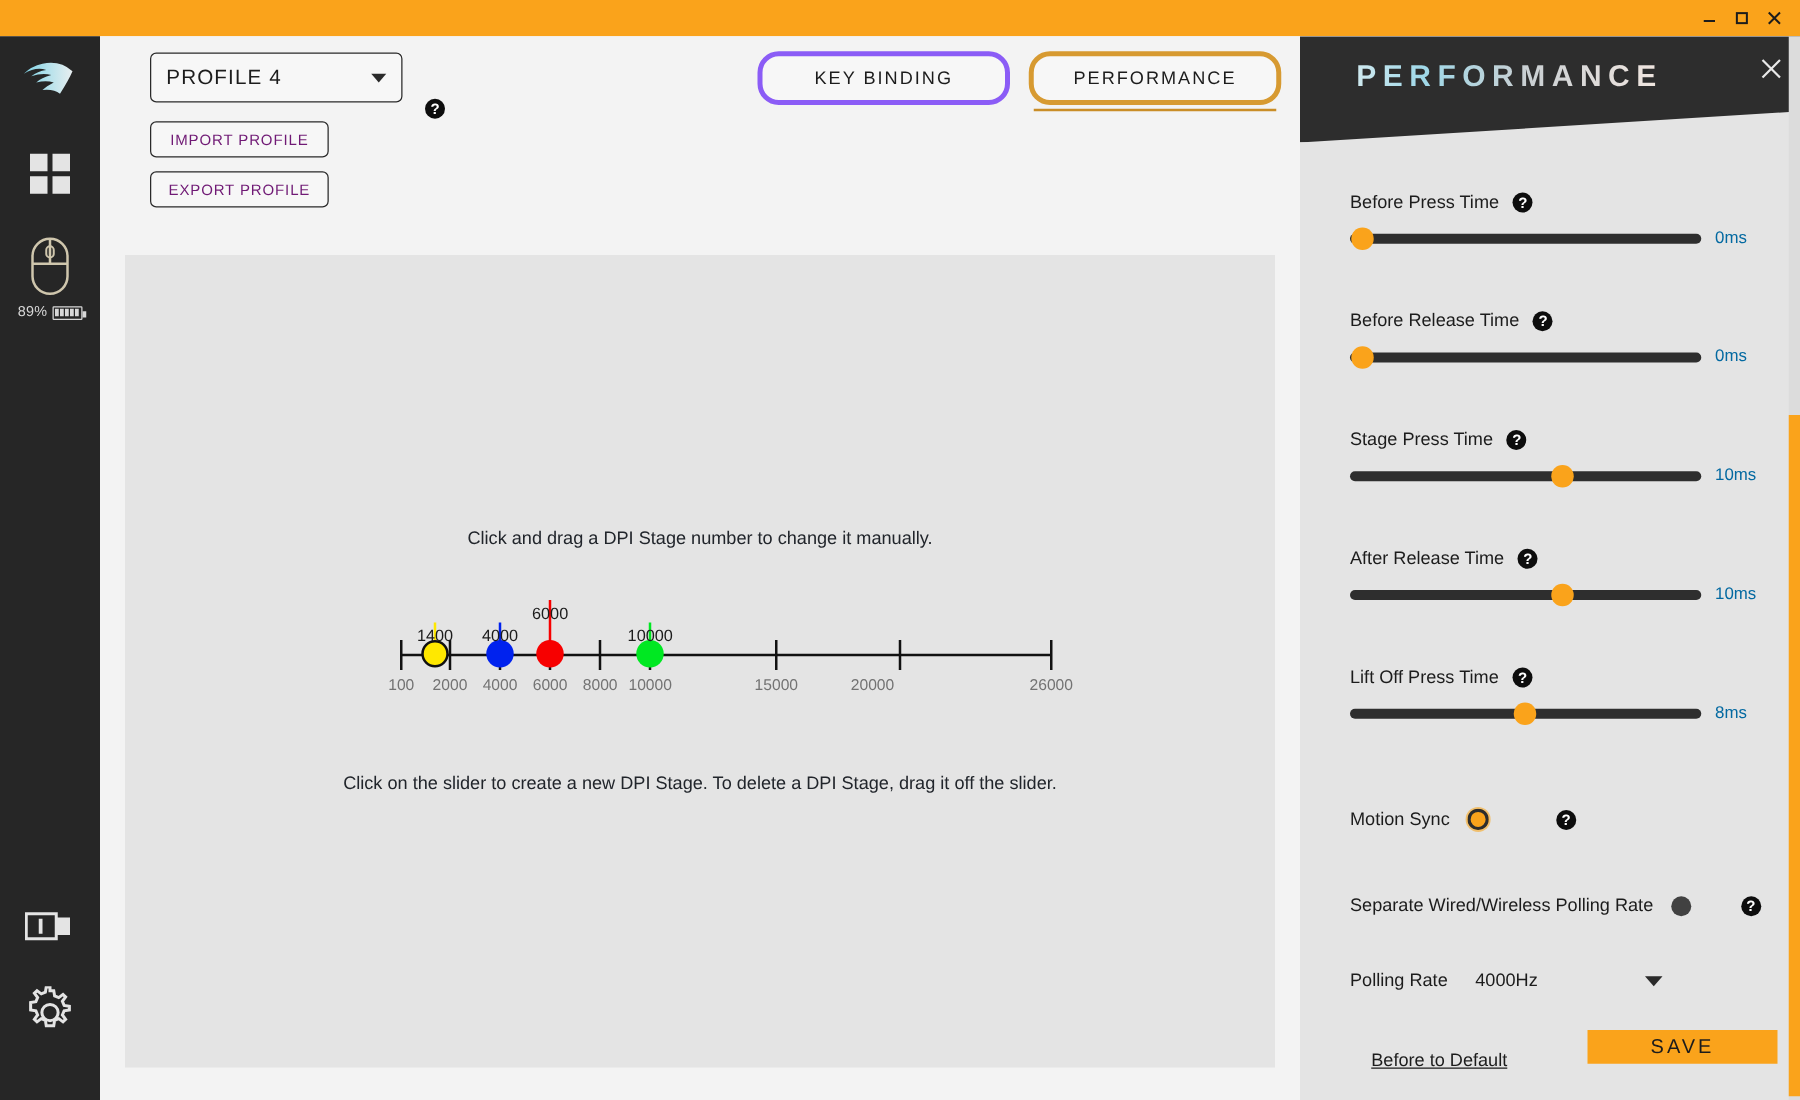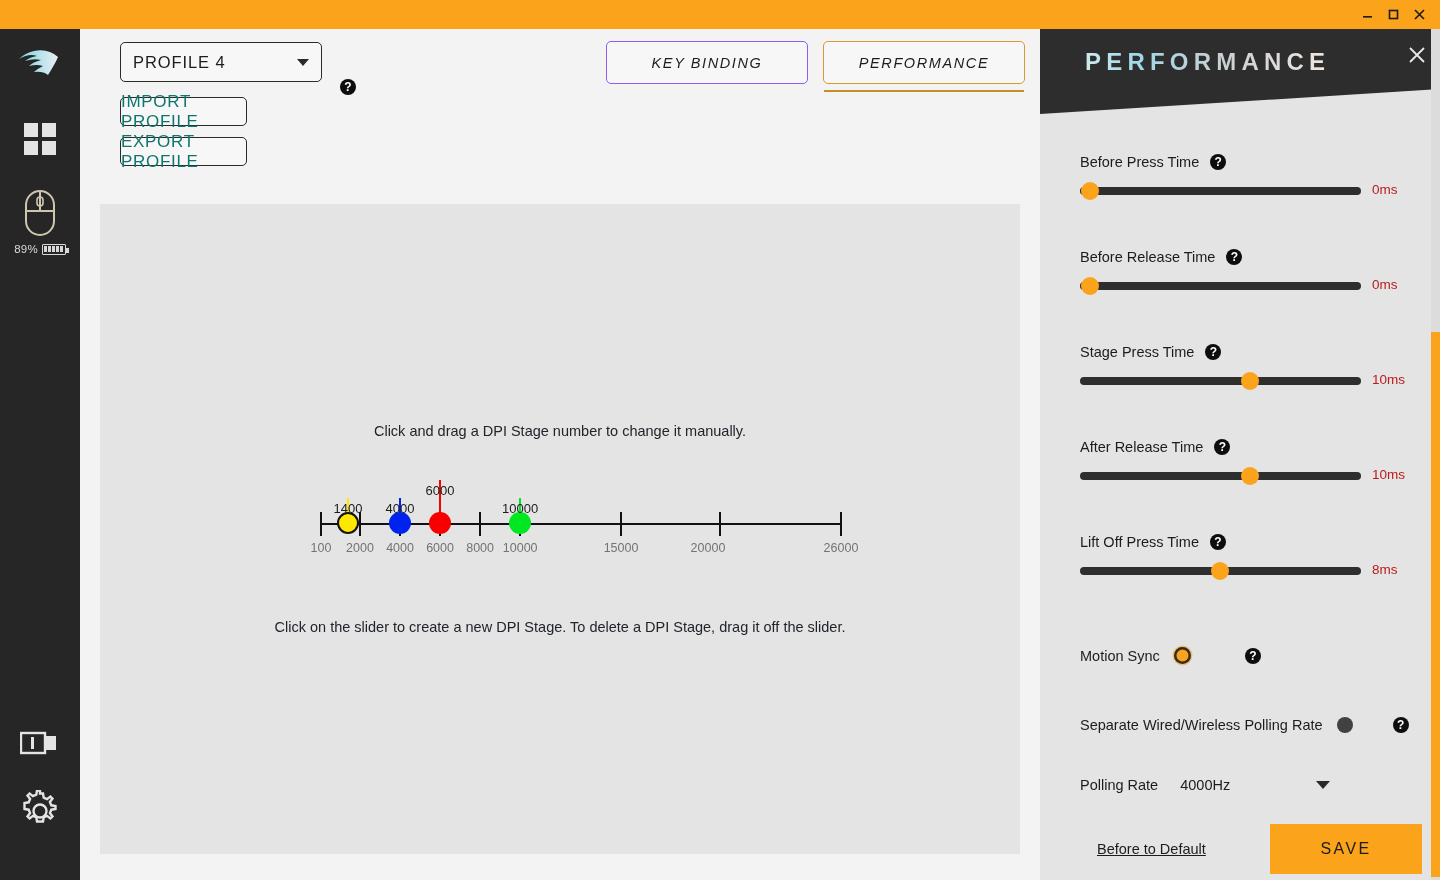--- a/index.html
+++ b/index.html
@@ -59,34 +59,34 @@
   }
   .profile-select .lbl { font-size: 16.5px; letter-spacing: .9px; color: #1c1c1c; }
   .caret { width: 0; height: 0; border-left: 6px solid transparent; border-right: 6px solid transparent; border-top: 7px solid #2a2a2a; }
   .help-dot {
     width: 16px; height: 16px; border-radius: 50%; background: #0d0d0d;
     color: #fff; font-size: 12px; font-weight: bold; display: inline-flex;
     align-items: center; justify-content: center; line-height: 1; flex: none;
   }
   .help-top { position: absolute; left: 260px; top: 50px; }
   .prof-btn {
-    position: absolute; left: 40px; width: 127px; height: 29px;
+    position: absolute; left: 40px; width: 143px; height: 29px;
     border: 1px solid #2a2a2a; border-radius: 5px; background: #f7f7f7;
     display: flex; align-items: center; justify-content: center;
-    font-size: 17px; letter-spacing: .7px; color: #0f766e;
+    font-size: 12px; letter-spacing: .7px; color: #701a75;
   }
   .prof-import { top: 68px; }
   .prof-export { top: 108px; }
 
   .tabs { position: absolute; left: 526px; top: 12px; display: flex; gap: 15px; }
   .tab {
-    width: 202px; height: 43px; border-radius: 5px; background: #f7f7f7;
+    width: 202px; height: 43px; border-radius: 17px; background: #f7f7f7;
     display: flex; align-items: center; justify-content: center;
     font-size: 14.5px; letter-spacing: 1.6px; color: #1c1c1c;
-    border: 1px solid #8b5cf6; position: relative; font-style: italic;
+    border: 4px solid #8b5cf6; position: relative;
   }
   .tab.active { border-color: #d79a31; }
   .tab.active::after {
     content: ""; position: absolute; left: 0; right: 0; bottom: -9px; height: 2px; background: #c98d27;
   }
 
   .panel-card {
     position: absolute; left: 20px; top: 175px; width: 920px; height: 650px;
     background: #e4e4e4;
   }
@@ -142,21 +142,21 @@
   .rbody { position: absolute; top: 85px; left: 0; width: 400px; height: 766px; }
   .row { position: absolute; left: 40px; width: 330px; }
   .row-label { font-size: 14.5px; color: #1c1c1c; display: flex; align-items: flex-end; gap: 11px; }
   .slider { position: relative; margin-top: 17px; width: 281px; height: 8px; }
   .slider .track { position: absolute; top: 0; left: 0; width: 281px; height: 8px; background: #2e2e2e; border-radius: 4px; }
   .slider .thumb {
     position: absolute; top: -5px; width: 18px; height: 18px; border-radius: 50%;
     background: #faa31b; transform: translateX(-50%);
   }
   .slider .val {
-    position: absolute; left: 292px; top: -5px; font-size: 13.5px; color: #b91c1c; white-space: nowrap;
+    position: absolute; left: 292px; top: -5px; font-size: 13.5px; color: #0369a1; white-space: nowrap;
   }
 
   .toggle-row { position: absolute; left: 40px; display: flex; align-items: center; gap: 14px; font-size: 14.5px; color: #1c1c1c; }
   .toggle-on {
     width: 17px; height: 17px; border-radius: 50%; background: #faa31b;
     box-shadow: inset 0 0 0 2.5px #2d2d2d, 0 0 0 1.5px #f0c070;
     flex: none;
   }
   .toggle-off { width: 16px; height: 16px; border-radius: 50%; background: #414141; flex: none; }
 
@@ -166,21 +166,21 @@
     margin-left: 86px; width: 0; height: 0;
     border-left: 7px solid transparent; border-right: 7px solid transparent; border-top: 8px solid #2a2a2a;
   }
 
   .footer { position: absolute; left: 0; top: 720px; width: 400px; }
   .reset-link {
     position: absolute; left: 57px; top: 7px; font-size: 14.5px; color: #1c1c1c;
     text-decoration: underline;
   }
   .save-btn {
-    position: absolute; left: 230px; top: -10px; width: 152px; height: 50px;
+    position: absolute; left: 230px; top: -10px; width: 152px; height: 27px;
     background: #faa31b; color: #1c1c1c; font-size: 16px; letter-spacing: 2.4px;
     display: flex; align-items: center; justify-content: center;
   }
 
   .scrollbar-track { position: absolute; right: 0; top: 0; width: 9px; height: 851px; background: #dcdcdc; }
   .scrollbar-thumb { position: absolute; right: 0; top: 303px; width: 9px; height: 545px; background: #faa31b; }
 </style>
 </head>
 <body>
 
@@ -303,21 +303,21 @@
             <div class="dpi-ticklabel" style="left: 95.04px;">4000</div>
             <div class="dpi-tick" style="left: 134.08px;"></div>
             <div class="dpi-ticklabel" style="left: 135.08px;">6000</div>
             <div class="dpi-tick" style="left: 174.12px;"></div>
             <div class="dpi-ticklabel" style="left: 175.12px;">8000</div>
             <div class="dpi-tick" style="left: 214.16px;"></div>
             <div class="dpi-ticklabel" style="left: 215.16px;">10000</div>
             <div class="dpi-tick" style="left: 315.04px;"></div>
             <div class="dpi-ticklabel" style="left: 316.04px; text-align: right;">15000</div>
             <div class="dpi-tick" style="left: 413.84px;"></div>
-            <div class="dpi-ticklabel" style="left: 403px; text-align: center;">20000</div>
+            <div class="dpi-ticklabel" style="left: 393px; text-align: center;">20000</div>
             <div class="dpi-tick" style="left: 535px;"></div>
             <div class="dpi-ticklabel" style="left: 536px;">26000</div>
           </div>
         <div id="dpi-stages">
             <div class="dpi-stage sel" style="left: 43.04px; top: 0px; height: 80px; width: 0px;">
               <div class="stem" style="height: 14px; bottom: auto; top: 25px; background: rgb(255, 232, 0);"></div>
               <div class="dot" style="background: rgb(255, 232, 0);"></div>
               <div class="val" style="top: 28px;">1400</div>
             </div>
             <div class="dpi-stage" style="left: 95.04px; top: 0px; height: 80px; width: 0px;">

